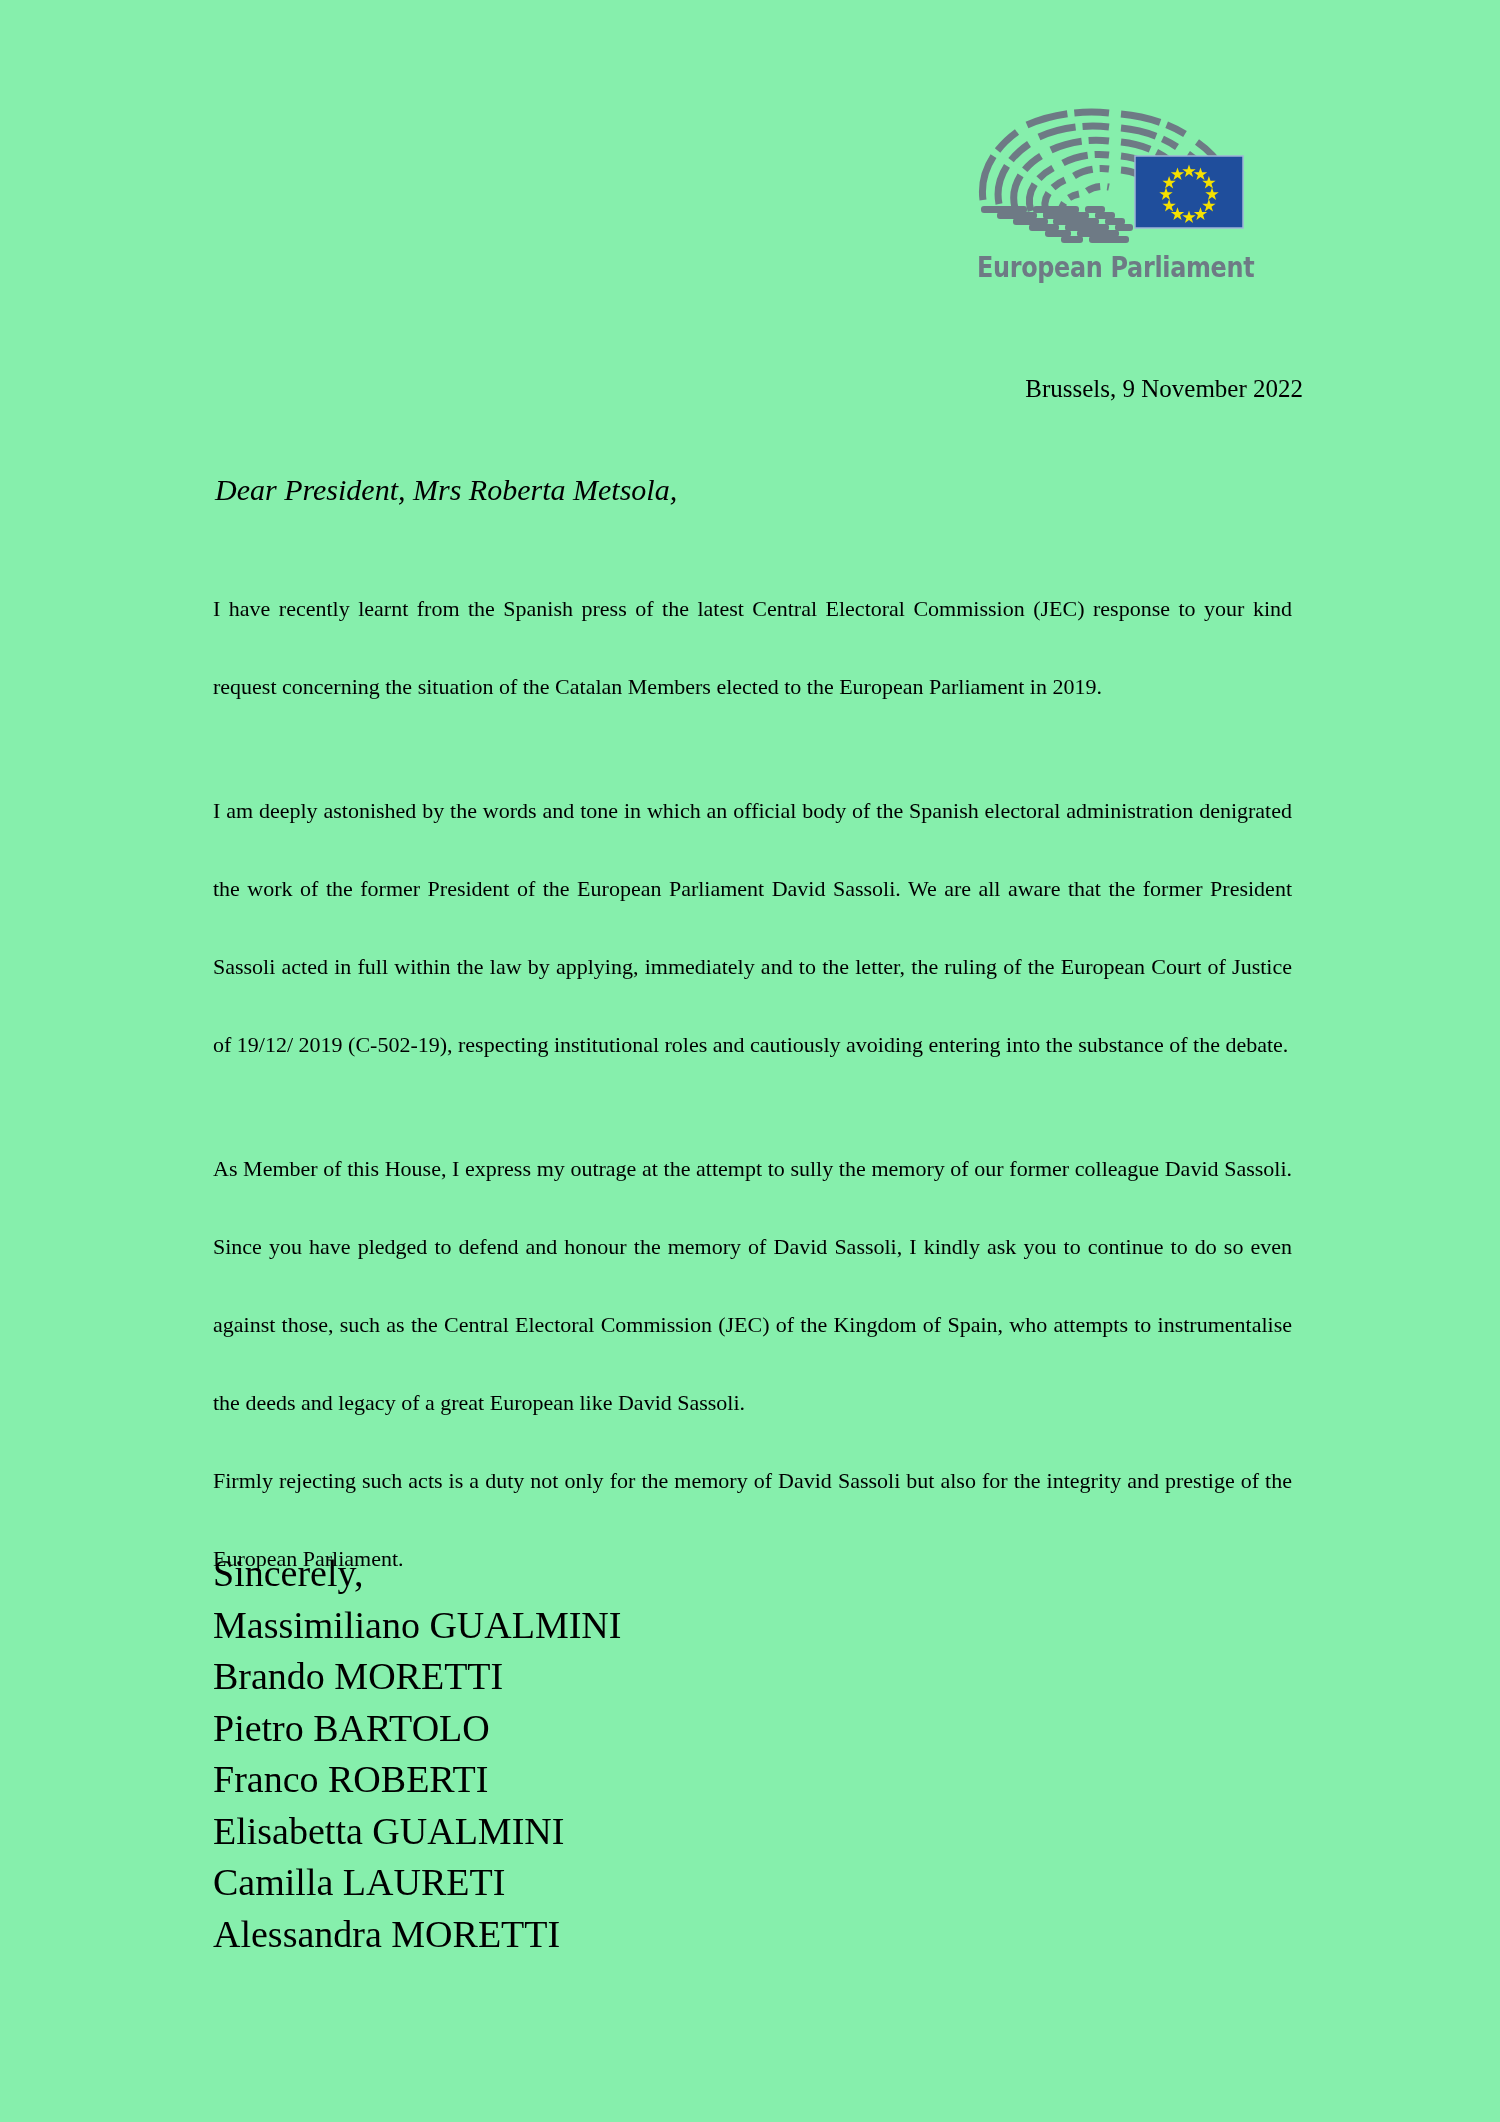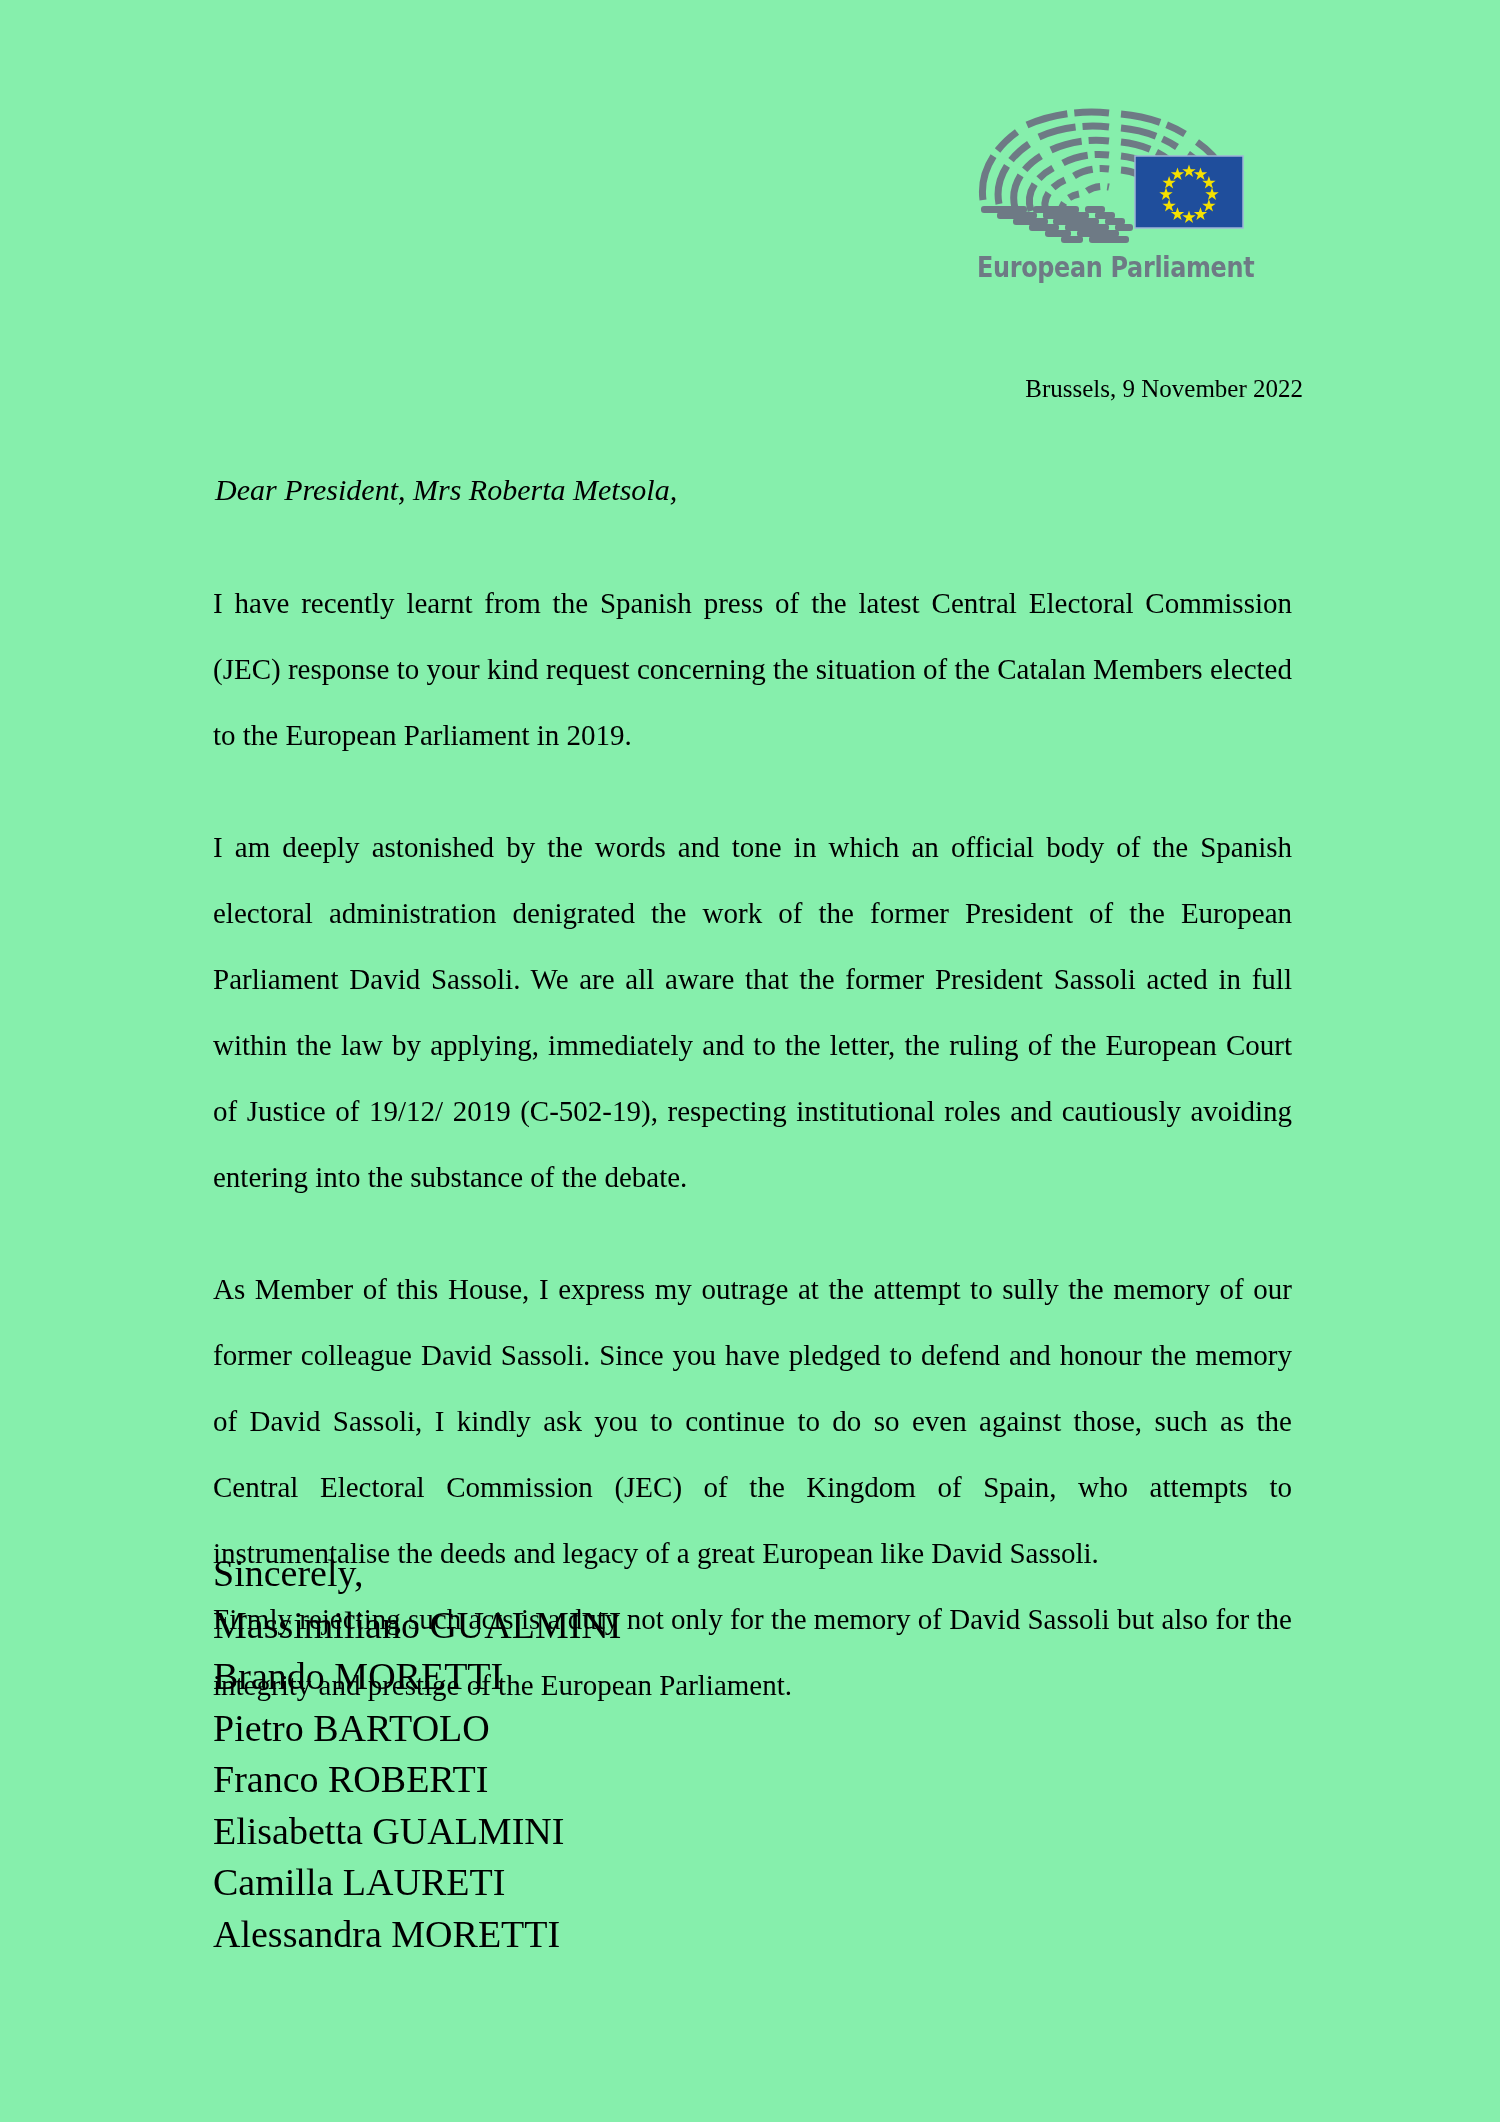--- a/index.html
+++ b/index.html
@@ -82,22 +82,22 @@
   .body-block {
     position: absolute;
     left: 213px;
     top: 570px;
     width: 1079px;
   }
 
   .para {
     text-align: justify;
     text-justify: inter-word;
-    font-size: 29px;
-    line-height: 66px;
+    font-size: 22px;
+    line-height: 78px;
     margin: 0 0 46px 0;
     font-family: "Liberation Serif", serif;
     hyphens: none;
   }
   .para:last-child { margin-bottom: 0; }
   .para.tight { margin-bottom: 0; }
 
   
   .signoff {
     position: absolute;

